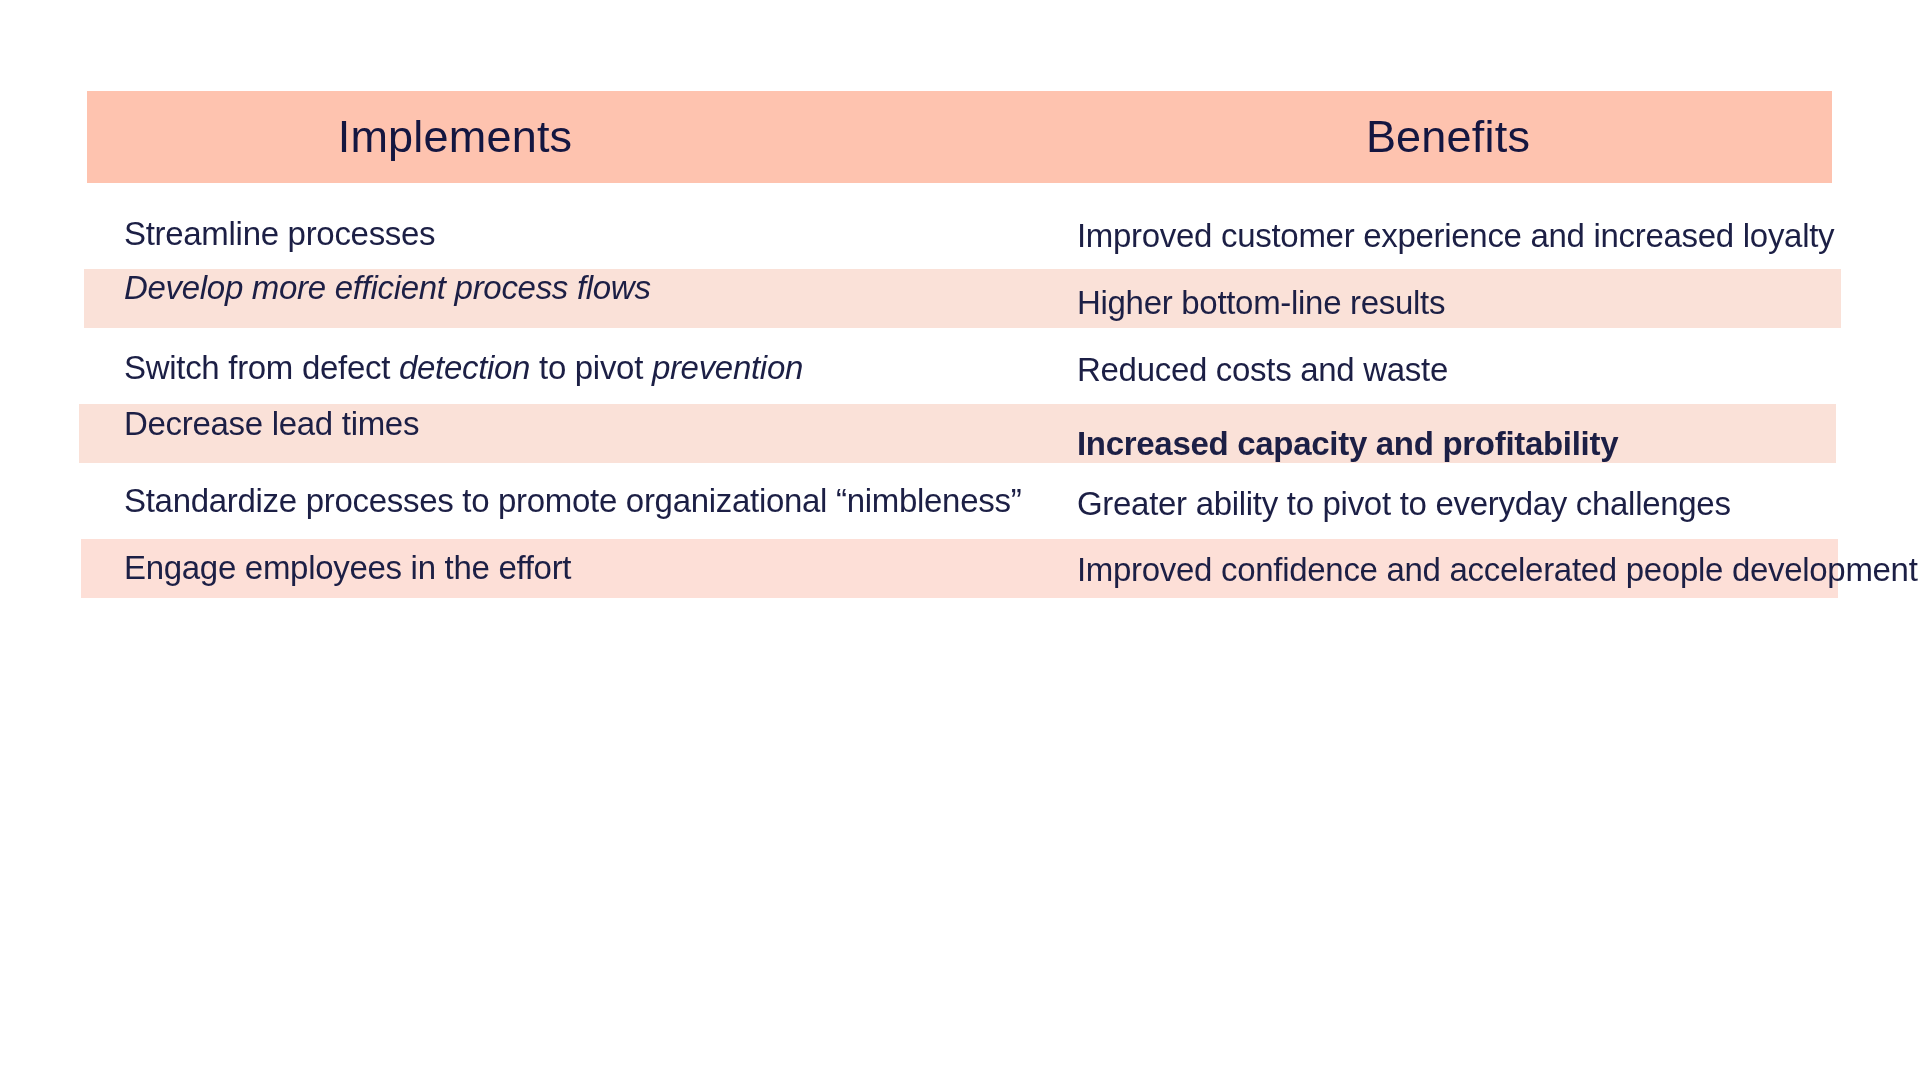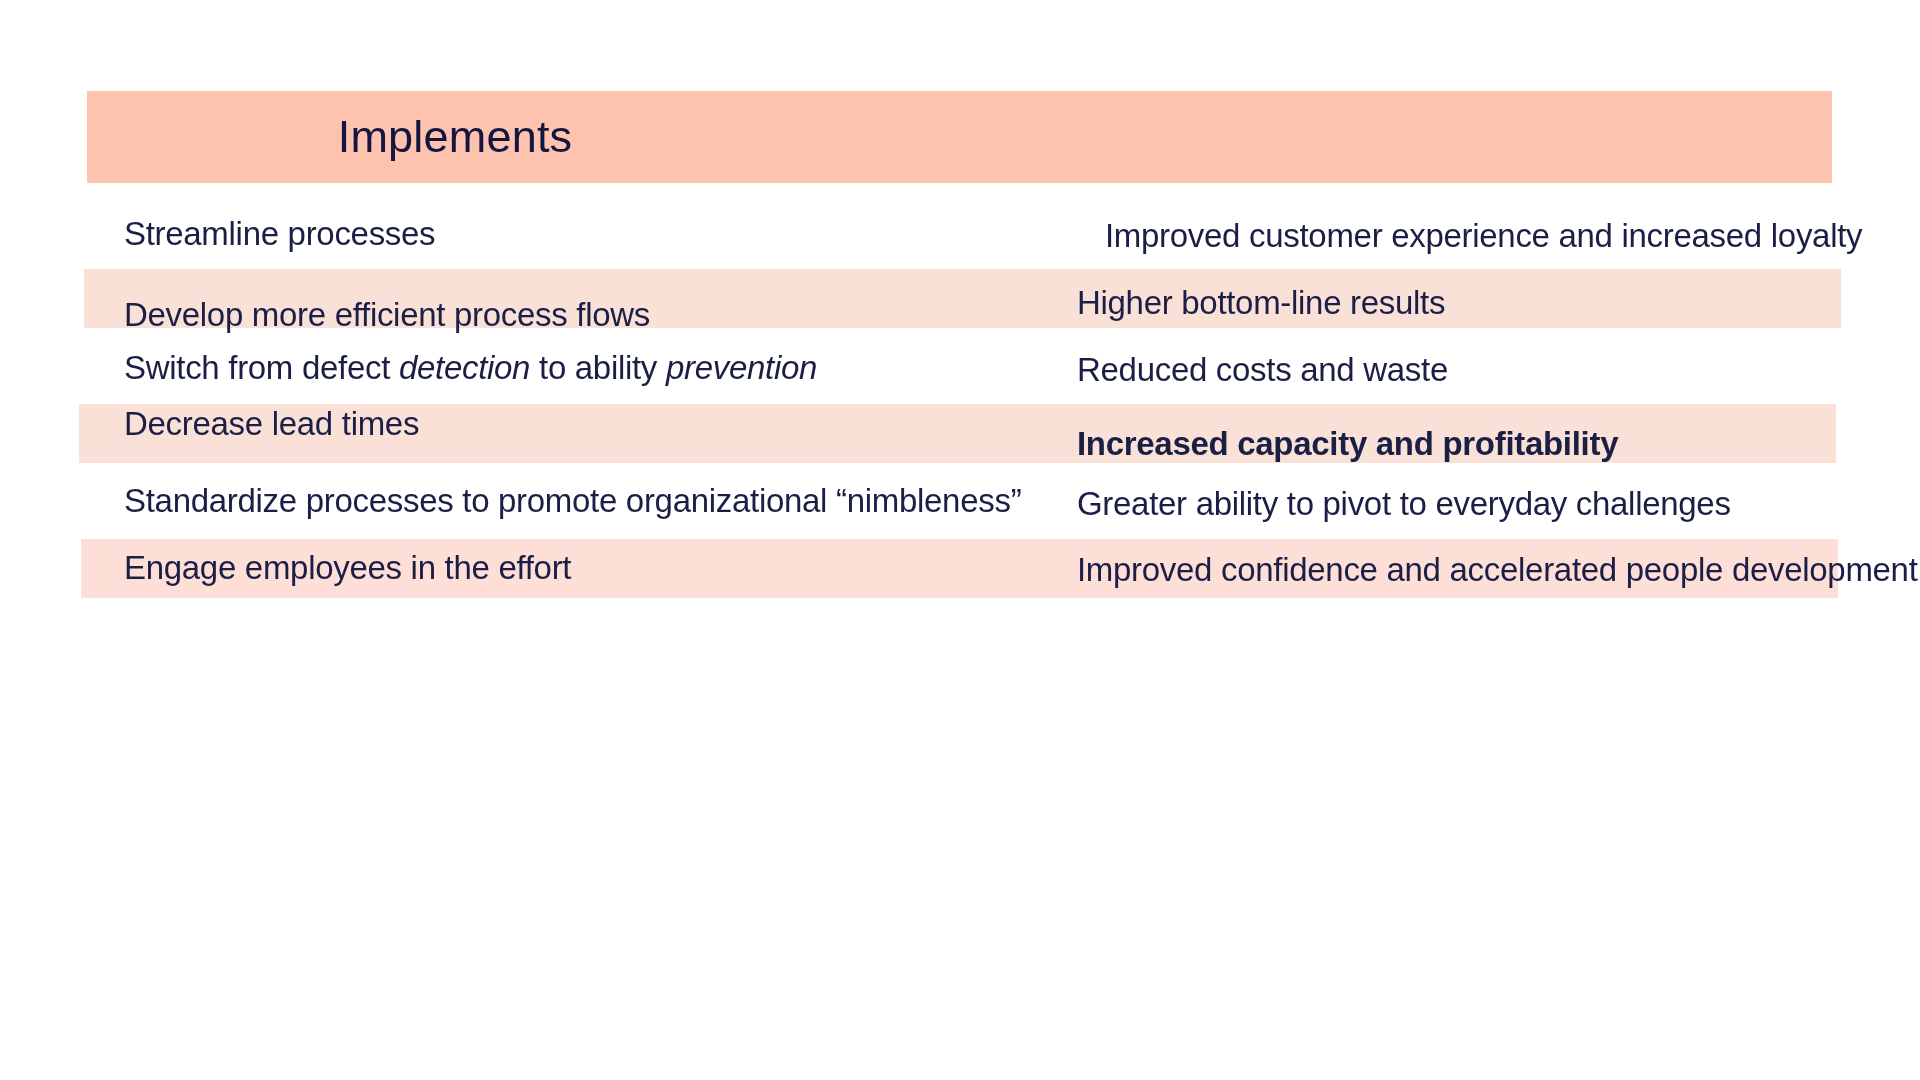--- a/index.html
+++ b/index.html
@@ -61,57 +61,58 @@
       white-space: nowrap;
       color: #1C1F45;
       letter-spacing: -0.3px;
     }
     .cell.left { left: 124px; }
     .cell.right { left: 1077px; }
     .cell em { }
 
     
     .row1 .cell.left  { top: 218px; }
-    .row1 .cell.right { top: 220px; margin-left: 28px; }
-    .row2 .cell.left  { top: 299px; }
+    .row1 .cell.right { top: 220px; }
+    .row2 .cell.left  { top: 272px; font-style: italic; }
     .row2 .cell.right { top: 287px; }
     .row3 .cell.left  { top: 352px; }
     .row3 .cell.right { top: 354px; }
     .row4 .cell.left  { top: 408px; }
     .row4 .cell.right { top: 428px; font-weight: bold; }
     .row5 .cell.left  { top: 485px; }
     .row5 .cell.right { top: 488px; }
     .row6 .cell.left  { top: 552px; text-align: right; }
     .row6 .cell.right { top: 554px; }
   </style>
 </head>
 <body>
 
 <div class="slide">
 
   <div class="header-band">
     <div class="header-title left">Implements</div>
+    <div class="header-title right">Benefits</div>
   </div>
 
   <div class="row-band r2"></div>
   <div class="row-band r4"></div>
   <div class="row-band r6"></div>
 
   <div class="row1">
     <div class="cell left">Streamline processes</div>
     <div class="cell right">Improved customer experience and increased loyalty</div>
   </div>
 
   <div class="row2">
     <div class="cell left">Develop more efficient process flows</div>
     <div class="cell right">Higher bottom-line results</div>
   </div>
 
   <div class="row3">
-    <div class="cell left"><span>Switch from defect </span><em>detection</em><span> to ability </span><em>prevention</em></div>
+    <div class="cell left"><span>Switch from defect </span><em>detection</em><span> to pivot </span><em>prevention</em></div>
     <div class="cell right">Reduced costs and waste</div>
   </div>
 
   <div class="row4">
     <div class="cell left">Decrease lead times</div>
     <div class="cell right">Increased capacity and profitability</div>
   </div>
 
   <div class="row5">
     <div class="cell left">Standardize processes to promote organizational “nimbleness”</div>

